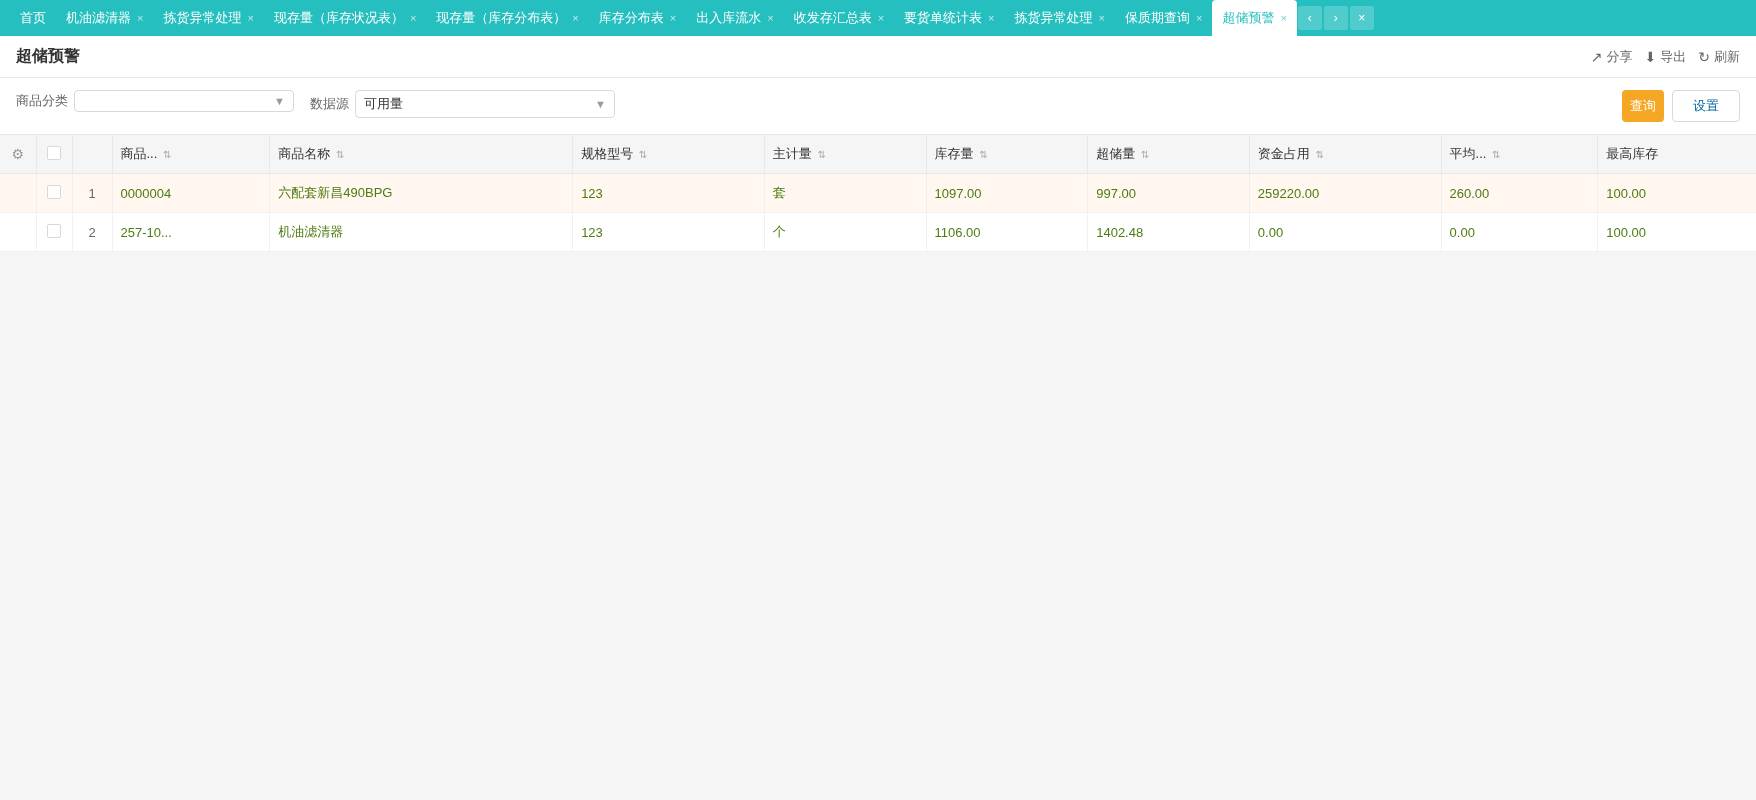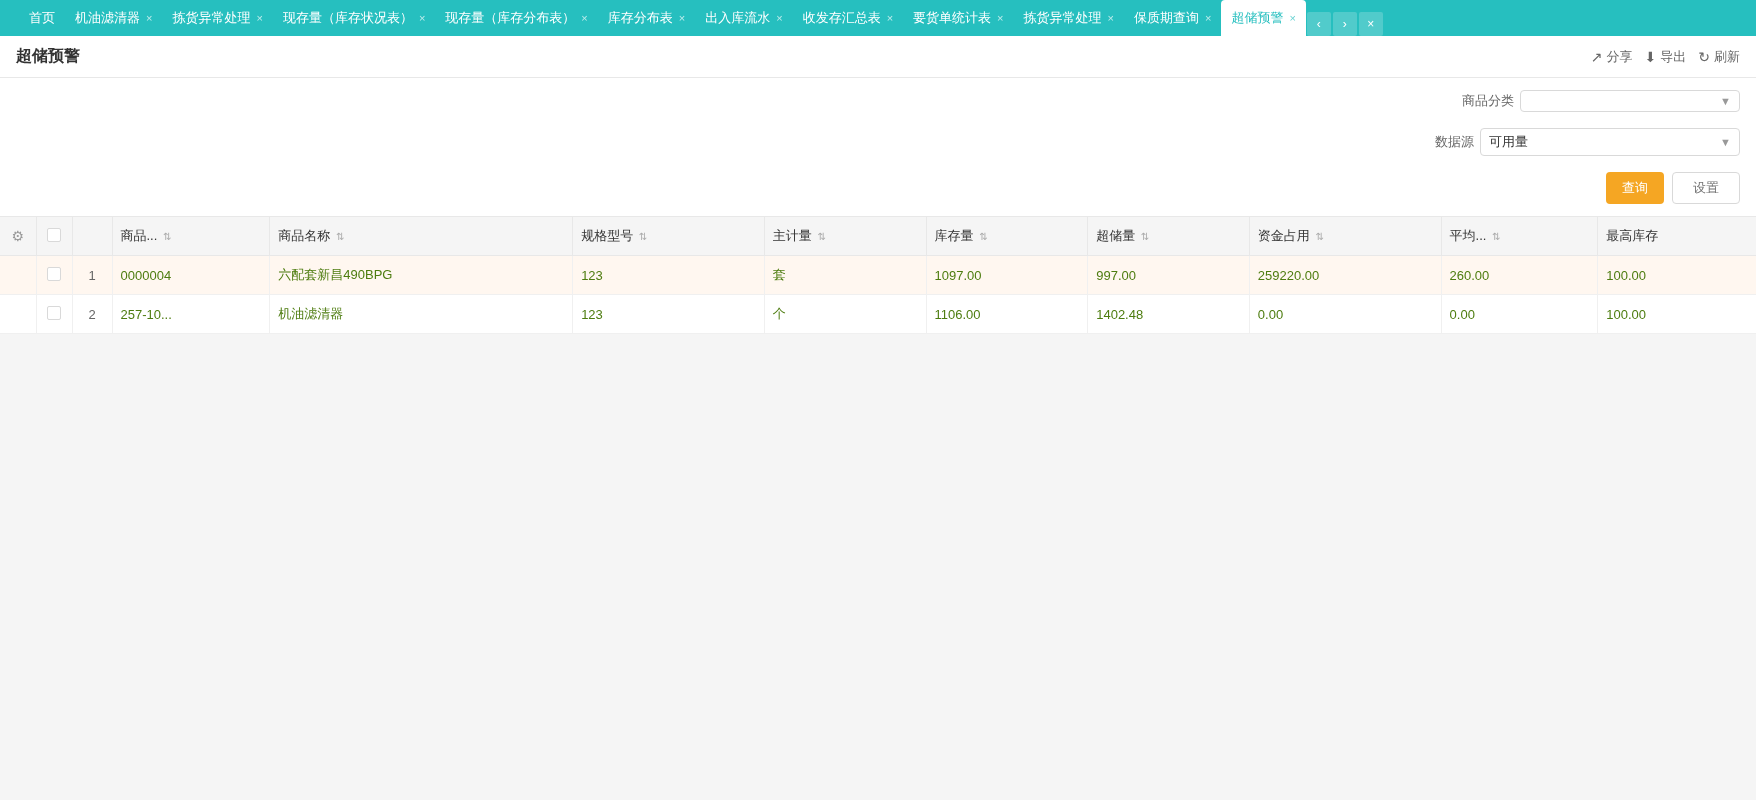--- a/index.html
+++ b/index.html
@@ -1,24 +1,24 @@
 <!DOCTYPE html>
 <html><head>
   <meta charset="utf-8">
   <style>
     * { box-sizing: border-box; margin: 0; padding: 0; }
     body { font-family: "Microsoft YaHei", Arial, sans-serif; font-size: 13px; background: #f5f5f5; color: #333; overflow-x: hidden; }
 
     
     .top-nav {
       display: flex;
-      align-items: flex-end;
+      align-items: center;
       background: #26bfbf;
       height: 36px;
-      padding: 0 19px;
+      padding: 0 10px;
       overflow: hidden;
       white-space: nowrap;
     }
     .top-nav .nav-item {
       display: inline-flex;
       align-items: center;
       padding: 0 10px;
       height: 36px;
       color: #fff;
       font-size: 13px;
@@ -75,24 +75,23 @@
       color: #666;
       cursor: pointer;
       font-size: 13px;
     }
 
     
     .filter-area {
       background: #fff;
       padding: 12px 16px;
       display: flex;
-      align-items: flex-end;
+      align-items: flex-start;
       gap: 16px;
       border-bottom: 1px solid #e8e8e8;
-      flex-direction: column;
     }
     .filter-item {
       display: flex;
       align-items: center;
       gap: 6px;
     }
     .filter-label {
       font-size: 13px;
       color: #666;
       flex-shrink: 0;
@@ -113,28 +112,28 @@
     .filter-select .chevron { color: #999; font-size: 11px; }
     .filter-actions {
       margin-left: auto;
       display: flex;
       gap: 8px;
     }
     .btn-query {
       background: #f5a623;
       color: #fff;
       border: none;
-      padding: 6px 16px;
+      padding: 6px 8px;
       border-radius: 4px;
       cursor: pointer;
       font-size: 13px;
     }
     .btn-settings {
       background: #fff;
-      color: #737373;
+      color: #0369a1;
       border: 1px solid #d9d9d9;
       padding: 6px 20px;
       border-radius: 4px;
       cursor: pointer;
       font-size: 13px;
     }
 
     
     .table-container {
       background: #fff;

